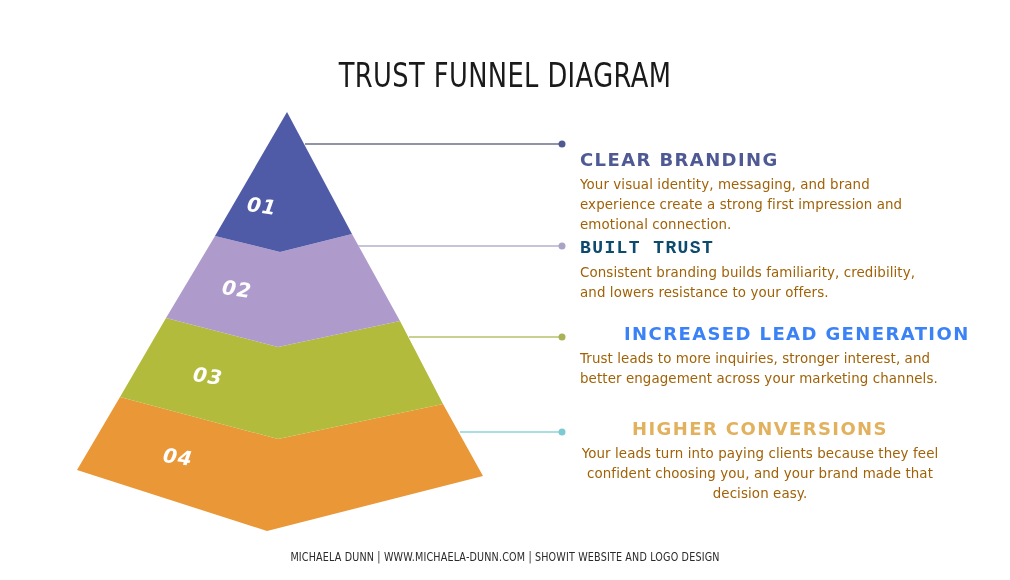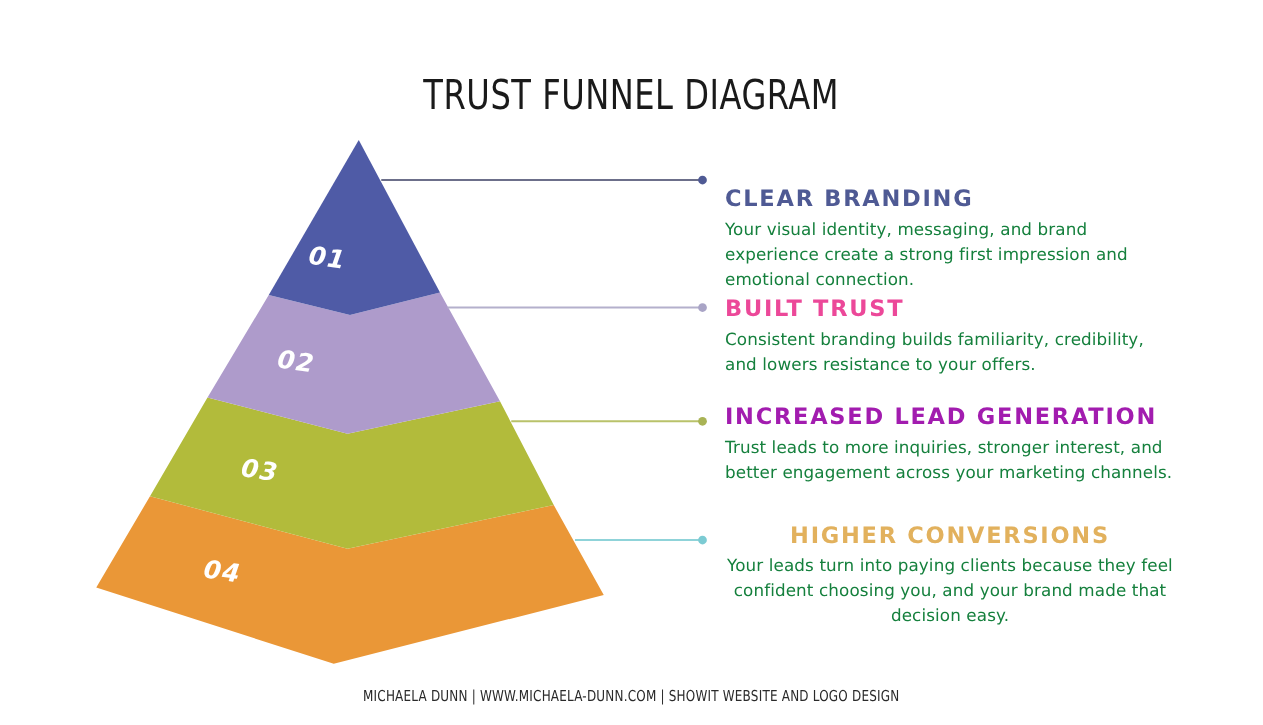--- a/index.html
+++ b/index.html
@@ -56,21 +56,21 @@
       font-size: 18px;
       letter-spacing: 1.4px;
       line-height: 22px;
       white-space: nowrap;
     }
     .step-desc {
       margin-top: 4px;
       font-family: "DejaVu Sans", sans-serif;
       font-size: 13.4px;
       line-height: 20px;
-      color: #15803d;
+      color: #a16207;
       letter-spacing: 0.1px;
     }
     .footer {
       position: absolute;
       left: 0;
       width: 1010px;
       top: 550px;
       text-align: center;
       font-family: "DejaVu Sans", sans-serif;
       font-size: 12px;
@@ -117,26 +117,26 @@
 <div class="step-num" style="left:222px; top:277px; transform: rotate(8deg);">02</div>
 <div class="step-num" style="left:193px; top:364px; transform: rotate(8deg);">03</div>
 <div class="step-num" style="left:163px; top:445px; transform: rotate(8deg);">04</div>
 
 <div class="step" style="top:130px;margin-top:19px;">
   <div class="step-heading" style="color:#4f5a94;">CLEAR BRANDING</div>
   <div class="step-desc">Your visual identity, messaging, and brand experience create a strong first impression and emotional connection.</div>
 </div>
 
 <div class="step" style="top:237px;">
-  <div class="step-heading" style="color:#ec4899;">BUILT TRUST</div>
+  <div class="step-heading" style="color:#0c4a6e;font-family:Liberation Mono, monospace;">BUILT TRUST</div>
   <div class="step-desc">Consistent branding builds familiarity, credibility, and lowers resistance to your offers.</div>
 </div>
 
 <div class="step" style="top:323px;">
-  <div class="step-heading" style="color:#a21caf;">INCREASED LEAD GENERATION</div>
+  <div class="step-heading" style="color:#3b82f6;margin-left:44px;">INCREASED LEAD GENERATION</div>
   <div class="step-desc">Trust leads to more inquiries, stronger interest, and better engagement across your marketing channels.</div>
 </div>
 
 <div class="step" style="top:418px;text-align:center;">
   <div class="step-heading" style="color:#e2b15d;">HIGHER CONVERSIONS</div>
   <div class="step-desc">Your leads turn into paying clients because they feel confident choosing you, and your brand made that decision easy.</div>
 </div>
 
 <div class="footer">MICHAELA DUNN | WWW.MICHAELA-DUNN.COM | SHOWIT WEBSITE AND LOGO DESIGN</div>
 

